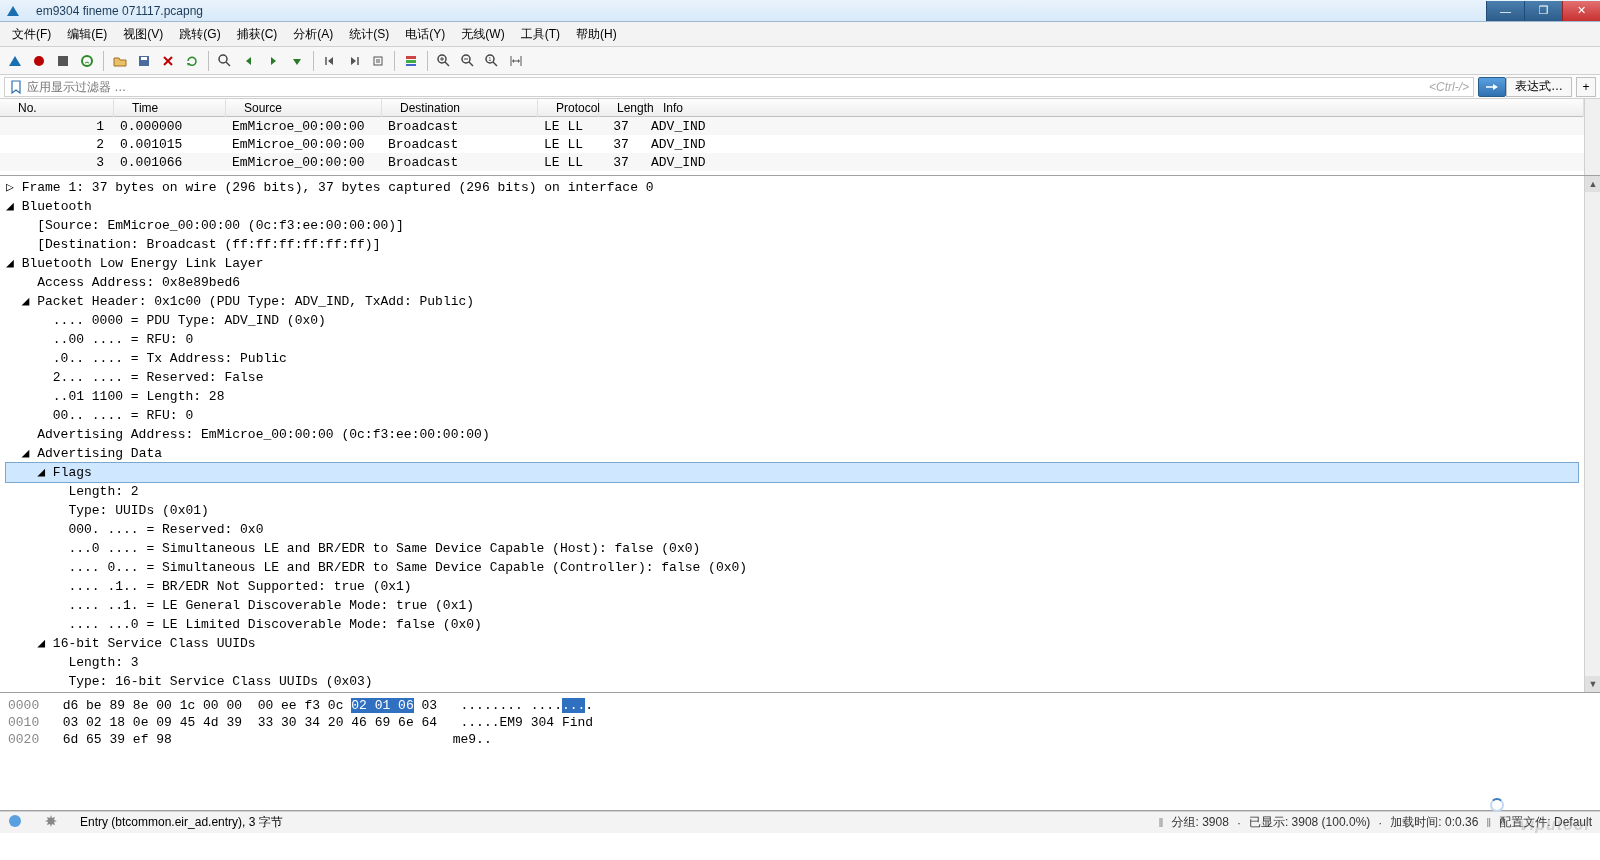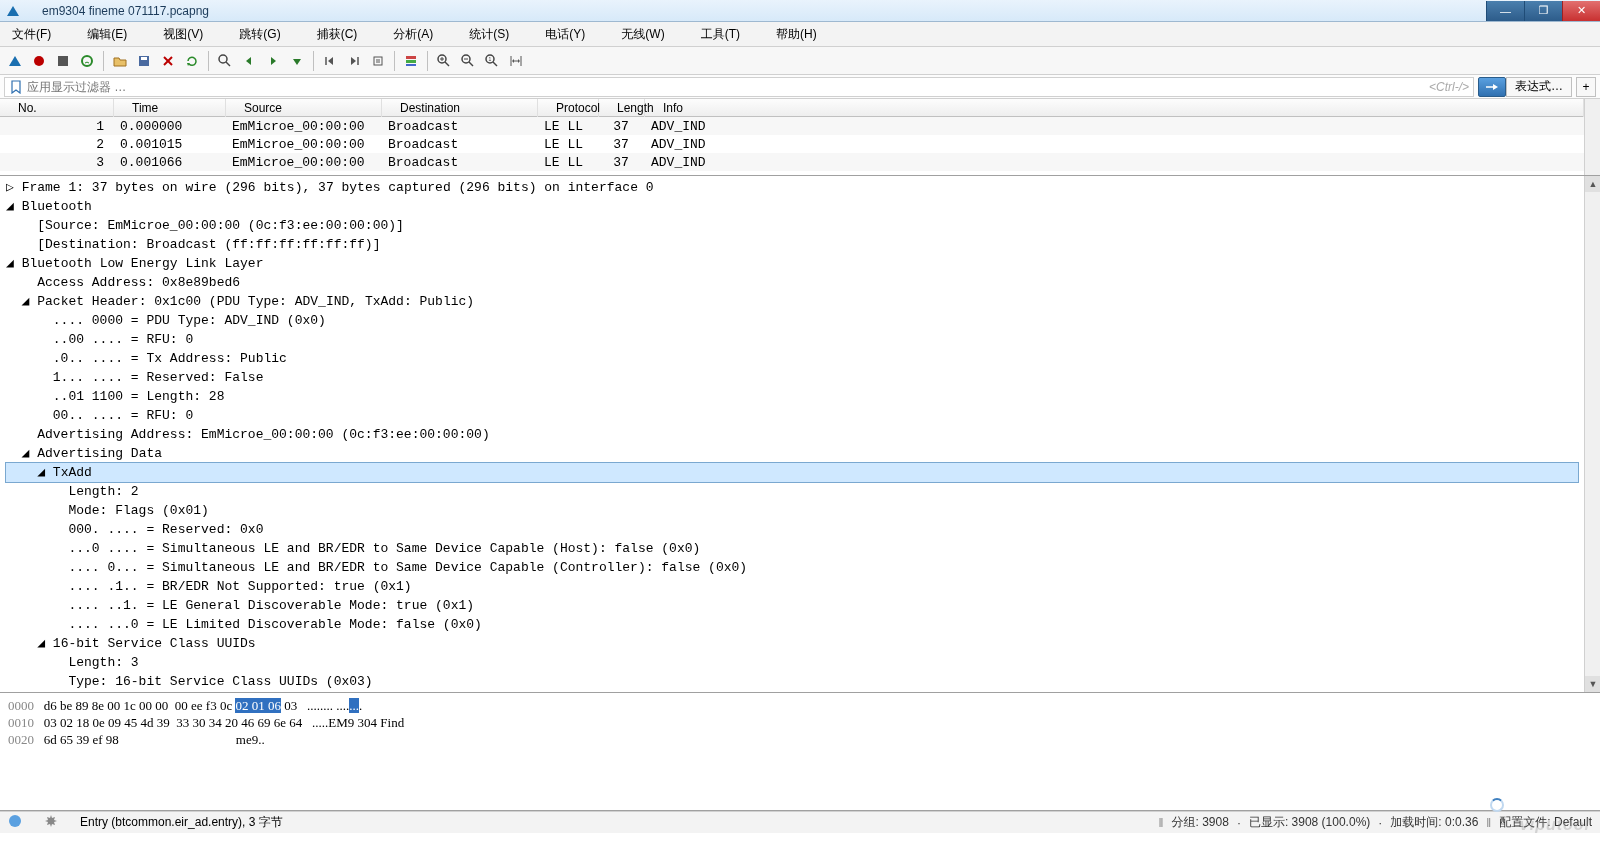--- a/index.html
+++ b/index.html
@@ -1,28 +1,28 @@
 <!DOCTYPE html>
 <html><head>
 <meta charset="utf-8">
 <style>
 * { margin:0; padding:0; box-sizing:border-box; }
 body { font-family:"Segoe UI","Microsoft YaHei",Tahoma,sans-serif; font-size:12px; color:#000; background:#fff; overflow:hidden; width:1600px; height:860px; }
 .mono { font-family:"Consolas","Courier New",monospace; font-size:13px; }
 
 .titlebar { height:22px; background:linear-gradient(#e9f3fc,#d7e9f9); border-bottom:1px solid #9eb8d0; display:flex; align-items:center; justify-content:space-between; padding-left:6px; }
-.titlebar-left { display:flex; align-items:center; gap:22px; }
+.titlebar-left { display:flex; align-items:center; gap:16px; }
 .app-icon { width:14px; height:14px; display:inline-block; }
 .title-text { color:#1c3b5a; font-size:12px; }
 .win-buttons { display:flex; height:20px; }
 .win-btn { width:38px; height:20px; display:flex; align-items:center; justify-content:center; font-size:11px; }
 .win-btn.min, .win-btn.max { background:linear-gradient(#4a7fae,#2d5c8a); color:#fff; border-left:1px solid #1f4c77; }
 .win-btn.close { background:linear-gradient(#e27070,#c83030); color:#fff; border-left:1px solid #a02020; }
 
-.menubar { height:22px; background:#f3f3f3; border-bottom:1px solid #d0d0d0; display:flex; align-items:center; padding:12px 4px;gap:20px; }
+.menubar { height:22px; background:#f3f3f3; border-bottom:1px solid #d0d0d0; display:flex; align-items:center; padding:12px 4px; }
 .menu-item { padding:2px 8px; cursor:default; }
 
 .toolbar { height:28px; background:#f7f7f7; border-bottom:1px solid #d0d0d0; display:flex; align-items:center; padding:0 4px; gap:2px; }
 .tb-btn { width:22px; height:22px; display:flex; align-items:center; justify-content:center; border:1px solid transparent; border-radius:2px; cursor:default; }
 .tb-sep { width:1px; height:20px; background:#c0c0c0; margin:0 3px; }
 
 .filterbar { height:24px; background:#fcfcfc; border-bottom:1px solid #d0d0d0; display:flex; align-items:center; padding:0 4px; }
 .filter-input-wrap { flex:1; display:flex; align-items:center; border:1px solid #d0d0d0; background:#fff; height:20px; padding:0 4px; }
 .filter-icon { width:14px; height:14px; margin-right:4px; display:flex; align-items:center; justify-content:center; }
 .filter-input { flex:1; border:none; outline:none; font-size:12px; color:#888; }
@@ -51,21 +51,21 @@
 .details { height:517px; border-bottom:1px solid #a0a0a0; display:flex; }
 .details-main { flex:1; overflow:hidden; padding:2px 6px; line-height:19px; }
 .details-main .line { white-space:pre; }
 .details-main .hl { background:#cfe8ff; outline:1px solid #7aa8d0; display:inline-block; min-width:100%; }
 .details-scroll { width:16px; background:#f0f0f0; border-left:1px solid #d0d0d0; position:relative; }
 .scroll-up, .scroll-down { position:absolute; left:0; width:16px; height:16px; background:#e0e0e0; display:flex; align-items:center; justify-content:center; font-size:9px; color:#555; }
 .scroll-up { top:0; }
 .scroll-down { bottom:0; }
 
 .hexview { height:118px; border-bottom:1px solid #a0a0a0; padding:4px 8px; line-height:17px; }
-.hexline { white-space:pre;font-family:Liberation Serif, serif; }
+.hexline { white-space:pre; }
 .hex-off { color:#888; }
 .hex-sel { background:#3070c0; color:#fff; }
 
 .statusbar { height:22px; background:#f3f3f3; display:flex; align-items:center; justify-content:space-between; padding:0 8px; border-top:1px solid #d0d0d0; font-size:12px; }
 .status-left { display:flex; align-items:center; gap:22px; }
 .status-right { display:flex; align-items:center; gap:8px; color:#333; }
 .status-sep { color:#888; }
 .loading-circle { width:14px; height:14px; border:2px solid #c0d8f0; border-top-color:#4080c0; border-radius:50%; }
 .watermark { position:absolute; right:10px; bottom:26px; font-size:16px; color:rgba(150,150,150,0.35); font-weight:bold; font-style:italic; letter-spacing:1px; pointer-events:none; }
 </style>
@@ -301,28 +301,28 @@
     <div class="line">▷ Frame 1: 37 bytes on wire (296 bits), 37 bytes captured (296 bits) on interface 0</div>
     <div class="line">◢ Bluetooth</div>
     <div class="line">    [Source: EmMicroe_00:00:00 (0c:f3:ee:00:00:00)]</div>
     <div class="line">    [Destination: Broadcast (ff:ff:ff:ff:ff:ff)]</div>
     <div class="line">◢ Bluetooth Low Energy Link Layer</div>
     <div class="line">    Access Address: 0x8e89bed6</div>
     <div class="line">  ◢ Packet Header: 0x1c00 (PDU Type: ADV_IND, TxAdd: Public)</div>
     <div class="line">      .... 0000 = PDU Type: ADV_IND (0x0)</div>
     <div class="line">      ..00 .... = RFU: 0</div>
     <div class="line">      .0.. .... = Tx Address: Public</div>
-    <div class="line">      1... .... = Reserved: False</div>
+    <div class="line">      2... .... = Reserved: False</div>
     <div class="line">      ..01 1100 = Length: 28</div>
     <div class="line">      00.. .... = RFU: 0</div>
     <div class="line">    Advertising Address: EmMicroe_00:00:00 (0c:f3:ee:00:00:00)</div>
     <div class="line">  ◢ Advertising Data</div>
-    <div class="line"><span class="hl">    ◢ TxAdd</span></div>
+    <div class="line"><span class="hl">    ◢ Flags</span></div>
     <div class="line">        Length: 2</div>
-    <div class="line">        Mode: Flags (0x01)</div>
+    <div class="line">        Type: UUIDs (0x01)</div>
     <div class="line">        000. .... = Reserved: 0x0</div>
     <div class="line">        ...0 .... = Simultaneous LE and BR/EDR to Same Device Capable (Host): false (0x0)</div>
     <div class="line">        .... 0... = Simultaneous LE and BR/EDR to Same Device Capable (Controller): false (0x0)</div>
     <div class="line">        .... .1.. = BR/EDR Not Supported: true (0x1)</div>
     <div class="line">        .... ..1. = LE General Discoverable Mode: true (0x1)</div>
     <div class="line">        .... ...0 = LE Limited Discoverable Mode: false (0x0)</div>
     <div class="line">    ◢ 16-bit Service Class UUIDs</div>
     <div class="line">        Length: 3</div>
     <div class="line">        Type: 16-bit Service Class UUIDs (0x03)</div>
   </div>

